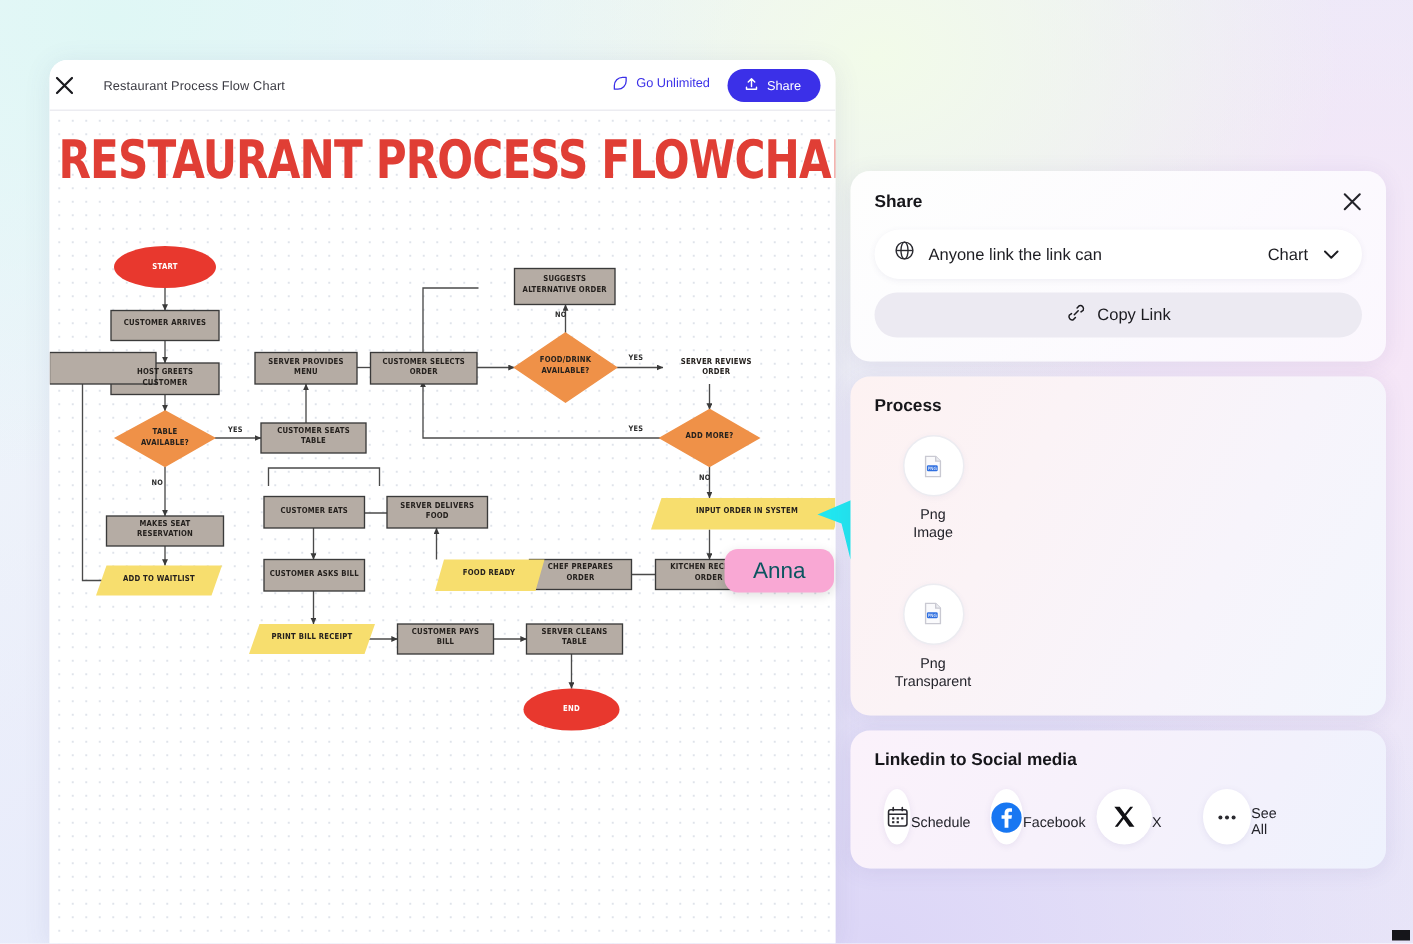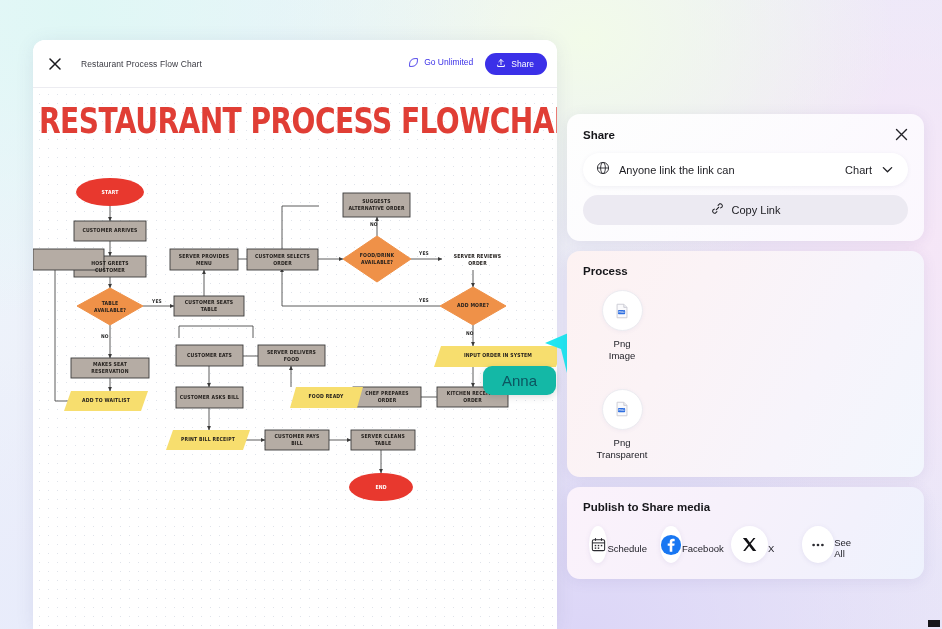--- a/index.html
+++ b/index.html
@@ -22,23 +22,23 @@
     position: absolute; left: 33px; top: 40px;
     width: 524px; height: 589px;
     background: #ffffff;
     border-radius: 12px 12px 0 0;
     overflow: hidden;
     box-shadow: 0 2px 18px rgba(80,80,140,.10);
   }
 
   
   .toolbar {
-    height: 48px; display: flex; align-items: center;
+    height: 34px; display: flex; align-items: center;
     border-bottom: 1px solid #ececf1;
-    padding: 0 12px; position: relative;
+    padding: 0 0; position: relative;
     background: #fff;
   }
   .close-btn {
     width: 20px; height: 20px; flex: 0 0 20px;
     display: flex; align-items: center; justify-content: center;
     cursor: pointer; color: #1b1b1f;
   }
   .close-btn svg { display: block; }
   .doc-title {
     font-size: 8.5px; color: #3a3a42; margin-left: 16px;
@@ -114,21 +114,21 @@
     font-size: 4.4px;
     color: #2b2b2b;
     letter-spacing: .2px;
     transform: scaleY(1.15);
   }
 
   
   .cursor-wrap { position: absolute; left: 543px; top: 323px; pointer-events: none; }
   .cursor-badge {
     position: absolute; left: -60px; top: 43px;
-    background: #14b8a6; color: #0c5560;
+    background: #f9a8d4; color: #0c5560;
     font-size: 15px; font-family: "Liberation Sans", sans-serif;
     padding: 6px 19px; border-radius: 9px; white-space: nowrap;
     box-shadow: 0 2px 7px rgba(0,0,0,.13);
   }
 
   
   .share-panel {
     position: absolute; left: 567px; top: 114px;
     width: 357px; display: flex; flex-direction: column; gap: 10px;
   }
@@ -515,21 +515,21 @@
         <div class="dl-label">
           <div>Png</div>
           <div>Transparent</div>
         </div>
       </div>
 
     </div>
   </div>
 
   <div class="card social-card">
-    <div class="card-title">Publish to Share media</div>
+    <div class="card-title">Linkedin to Social media</div>
     <div class="soc-row">
 
       <div class="soc-item">
         <div class="soc-circle">
           <svg width="17" height="17" viewBox="0 0 18 18">
             <rect x="2.5" y="4" width="13" height="11.5" rx="1.6" fill="none" stroke="#2a2a30" stroke-width="1.1"></rect>
             <path d="M2.5 7.3 H15.5" stroke="#2a2a30" stroke-width="1.1"></path>
             <path d="M5.8 2.6 V4.6 M12.2 2.6 V4.6" stroke="#2a2a30" stroke-width="1.2" stroke-linecap="round"></path>
             <g fill="#2a2a30">
                 <rect x="5" y="9.4" width="1.6" height="1.5"></rect>

